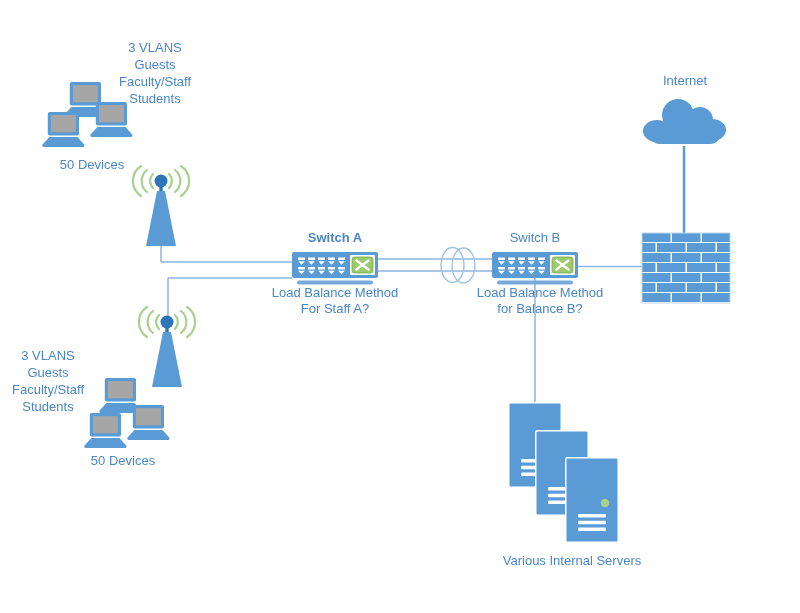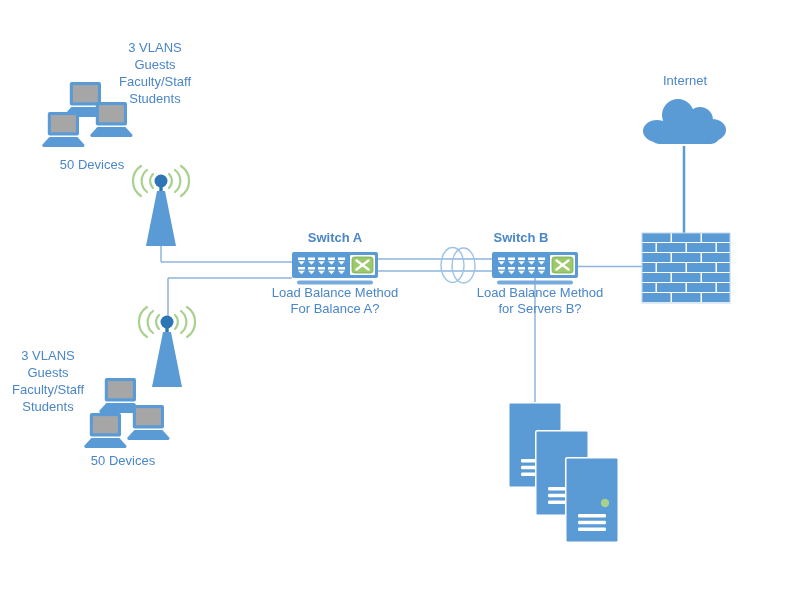--- a/index.html
+++ b/index.html
@@ -140,32 +140,33 @@
     <span>3 VLANS</span>
     <span>Guests</span>
     <span>Faculty/Staff</span>
     <span>Students</span>
   </div>
   <div class="t" style="left:42px; top:156px; width:100px;">50 Devices</div>
 
   <div class="t" style="left:285px; top:229px; width:100px;font-weight:bold;">Switch A</div>
   <div class="t small-lh" style="left:255px; top:285px; width:160px;">
     <span>Load Balance Method</span>
-    <span>For Balance A?</span>
+    <span>For Staff A?</span>
   </div>
 
-  <div class="t" style="left:471px; top:229px; width:100px;font-weight:bold;">Switch B</div>
+  <div class="t" style="left:485px; top:229px; width:100px;">Switch B</div>
   <div class="t small-lh" style="left:460px; top:285px; width:160px;">
     <span>Load Balance Method</span>
-    <span>for Servers B?</span>
+    <span>for Balance B?</span>
   </div>
 
   <div class="t" style="left:635px; top:72px; width:100px;">Internet</div>
 
   <div class="t" style="left:-8px; top:347px; width:112px;">
     <span>3 VLANS</span>
     <span>Guests</span>
     <span>Faculty/Staff</span>
     <span>Students</span>
   </div>
   <div class="t" style="left:73px; top:452px; width:100px;">50 Devices</div>
 
+  <div class="t" style="left:472px; top:552px; width:200px;">Various Internal Servers</div>
 </div>
 
 </body></html>

